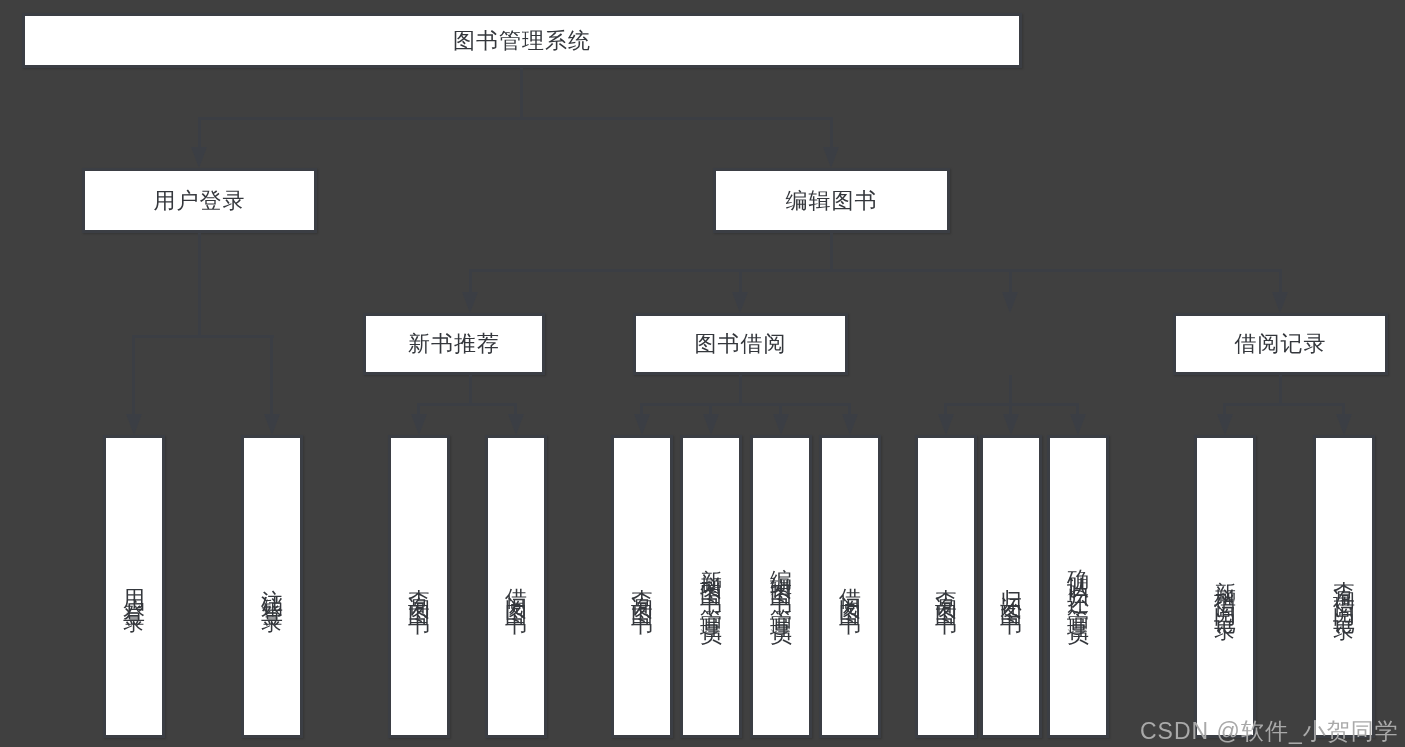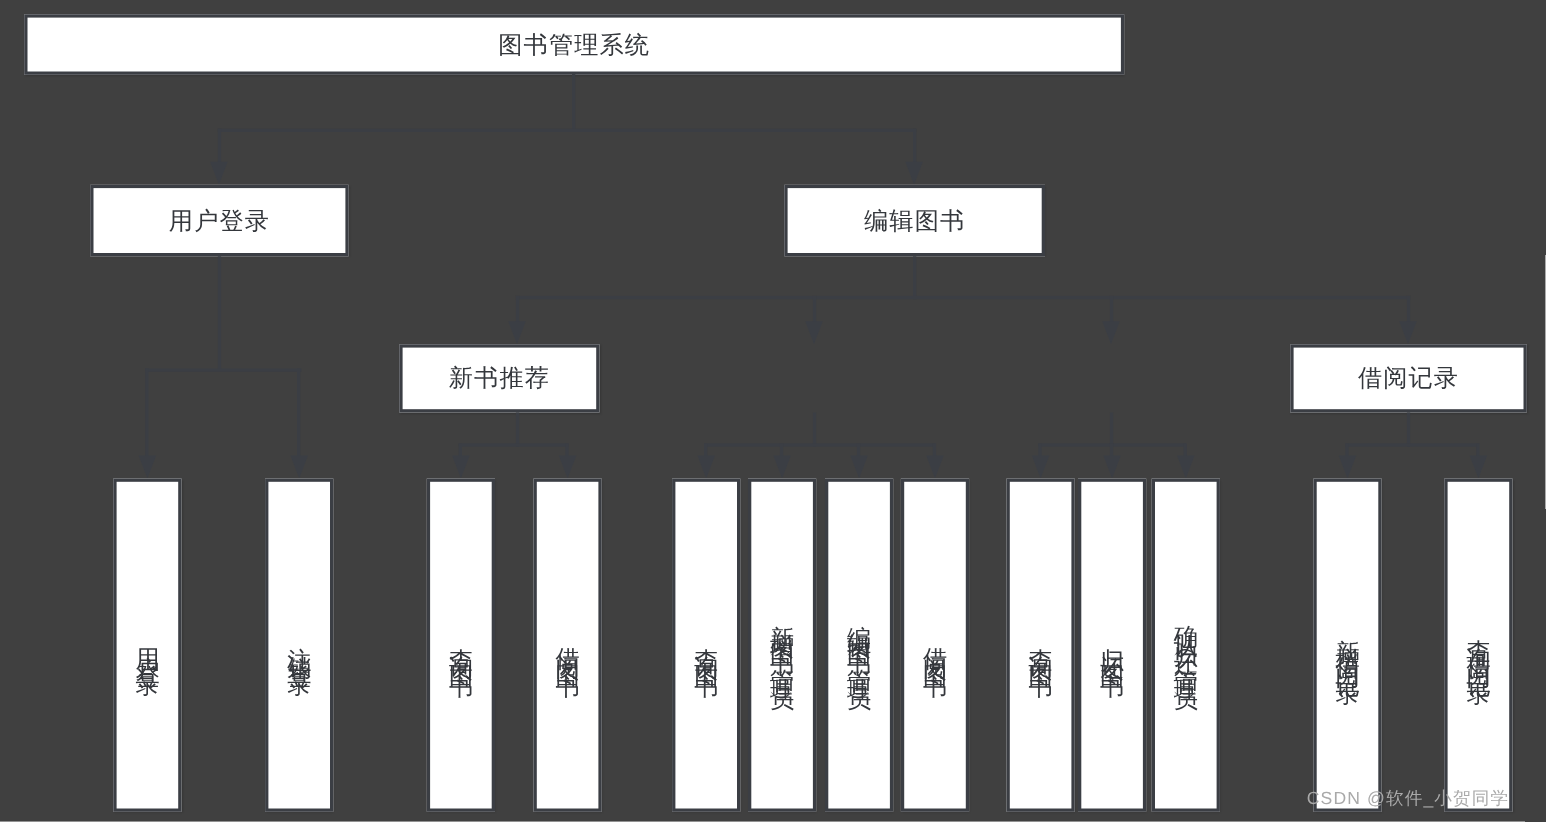--- a/index.html
+++ b/index.html
@@ -40,22 +40,22 @@
   .vl{width:3px}
   .hl{height:3px}
   .ar{
     position:absolute;width:0;height:0;
     border-left:8px solid transparent;
     border-right:8px solid transparent;
     border-top:21px solid var(--line);
   }
   .watermark{
     position:absolute;
-    left:1188px;top:716px;
-    font-size:16px;
+    left:1140px;top:716px;
+    font-size:23px;
     color:var(--wm);
     letter-spacing:1px;
     white-space:nowrap;
   }
 </style>
 </head>
 <body>
 
 <div class="canvas">
 
@@ -83,20 +83,21 @@
   <div class="vl" style="left:469px;top:269px;height:26px"></div>
   <div class="ar" style="left:462px;top:292px"></div>
   <div class="vl" style="left:739px;top:269px;height:26px"></div>
   <div class="ar" style="left:732px;top:292px"></div>
   <div class="vl" style="left:1009px;top:269px;height:26px"></div>
   <div class="ar" style="left:1002px;top:292px"></div>
   <div class="vl" style="left:1279px;top:269px;height:26px"></div>
   <div class="ar" style="left:1272px;top:292px"></div>
 
   <div class="box" style="left:363px;top:313px;width:182px;height:62px">新书推荐</div>
+  <div class="box" style="left:633px;top:313px;width:215px;height:62px">图书借阅</div>
   <div class="box" style="left:1173px;top:313px;width:215px;height:62px">借阅记录</div>
 
   <div class="vl" style="left:469px;top:375px;height:31px"></div>
   <div class="hl" style="left:417px;top:403px;width:100px"></div>
   <div class="vl" style="left:417px;top:403px;height:13px"></div>
   <div class="ar" style="left:411px;top:414px"></div>
   <div class="vl" style="left:514px;top:403px;height:13px"></div>
   <div class="ar" style="left:508px;top:414px"></div>
 
   <div class="vl" style="left:739px;top:375px;height:31px"></div>

